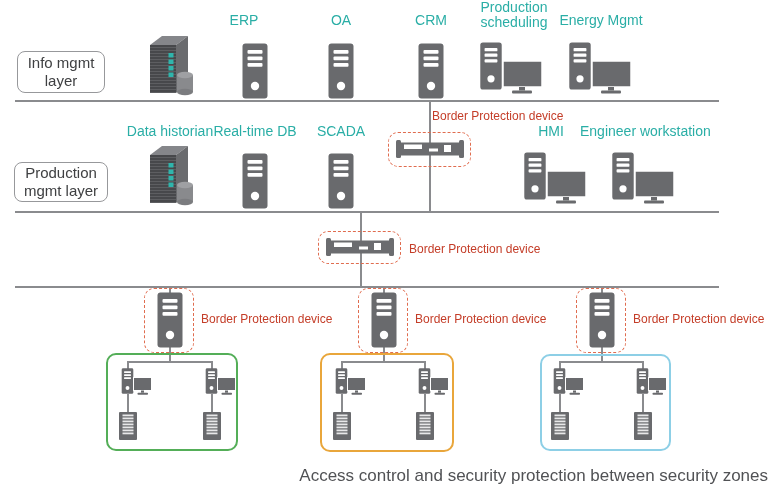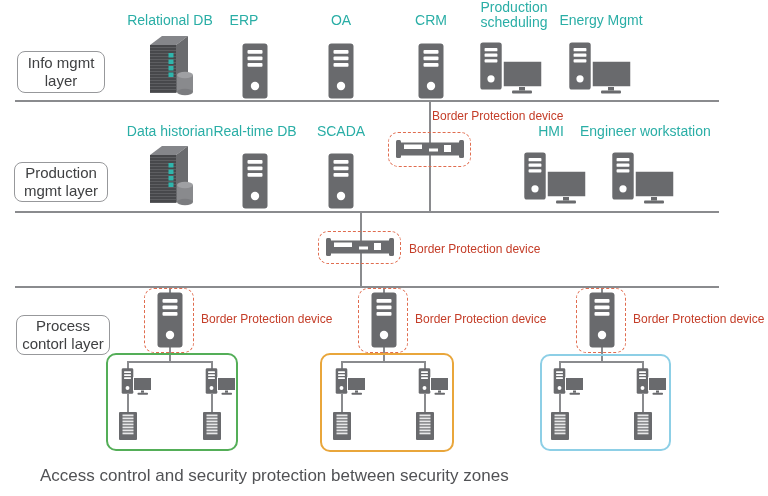--- a/index.html
+++ b/index.html
@@ -23,21 +23,21 @@
     display:flex;flex-direction:column;align-items:center;justify-content:center;
     font-size:15px;line-height:18px;color:#3f4042;text-align:left;
   }
   .dashed-box{
     position:absolute;border:1.5px dashed #e06c4f;border-radius:10px;background:transparent;
   }
   .zone{
     position:absolute;border:2px solid #999;border-radius:10px;background:transparent;
   }
   .caption{
-    position:absolute;left:40px;top:466px;width:728px;text-align:left;
+    position:absolute;left:40px;top:466px;width:728px;text-align:right;
     font-size:17px;color:#515255;
   }
 </style>
 </head>
 <body>
 
 <div id="canvas">
 
   <svg width="0" height="0" style="position:absolute" aria-hidden="true">
     <defs>
@@ -131,26 +131,21 @@
   <div class="vline" style="left:642px;top:394px;width:2px;height:18px"></div>
 
   <div class="layer-box" style="left:17px;top:51px;width:86px;height:40px">
     <span>Info mgmt</span>
     <span>layer</span>
   </div>
   <div class="layer-box" style="left:14px;top:162px;width:92px;height:38px">
     <span>Production</span>
     <span>mgmt layer</span>
   </div>
-  <div class="layer-box" style="left:16px;top:315px;width:92px;height:38px">
-    <span>Process</span>
-    <span>contorl layer</span>
-  </div>
-
-  <div class="dev-label" style="left:110px;top:13px;width:120px">Relational DB</div>
+
   <svg class="abs" style="left:143px;top:33px" width="54" height="66">
       <use href="#sym-db"></use>
     </svg>
 
   <div class="dev-label" style="left:184px;top:13px;width:120px">ERP</div>
   <svg class="abs" style="left:242px;top:43px" width="26" height="56">
       <use href="#sym-tower"></use>
     </svg>
 
   <div class="dev-label" style="left:281px;top:13px;width:120px">OA</div>

